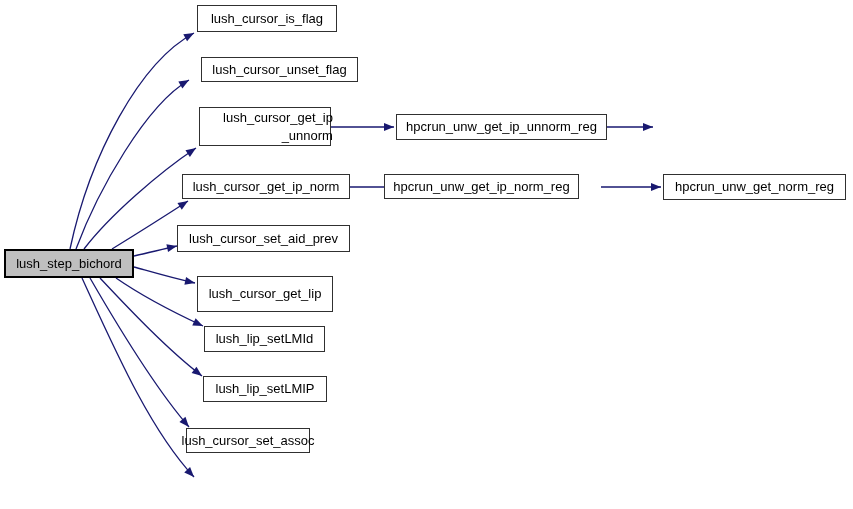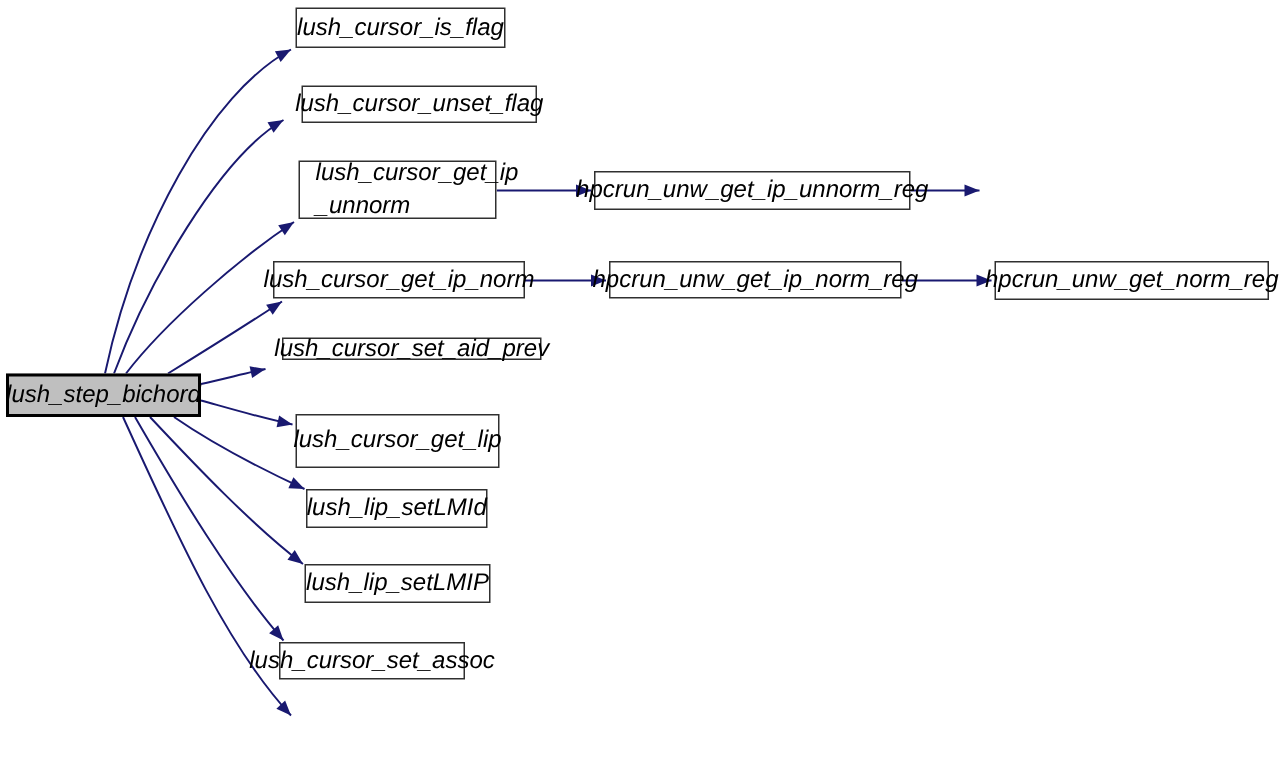--- a/index.html
+++ b/index.html
@@ -29,29 +29,28 @@
   .arrowhead {
     fill: var(--edge, #191970);
     stroke: none;
   }
   .node {
     position: absolute;
     box-sizing: border-box;
     background: var(--node-fill, #ffffff);
     border: 1.4px solid var(--node-border, #303030);
     color: var(--text, #000000);
-    font-size: 16px;
+    font-size: 13px;
     line-height: 1.35;
     display: flex;
     align-items: center;
     justify-content: center;
-    text-align: left;
+    text-align: right;
     white-space: nowrap;
     cursor: pointer;
-    font-style: italic;
   }
   .node.root {
     background: var(--root-fill, #bfbfbf);
     border: 2px solid var(--root-border, #000000);
   }
   .node .stack span { display: block; padding-left: 26px; }
 </style>
 </head>
 <body>
 
@@ -100,29 +99,29 @@
 
   <div class="node" style="left:396px;top:114px;width:211px;height:26px">
     <span>hpcrun_unw_get_ip_unnorm_reg</span>
   </div>
 
 
   <div class="node" style="left:182px;top:174px;width:168px;height:25px">
     <span>lush_cursor_get_ip_norm</span>
   </div>
 
-  <div class="node" style="left:406px;top:174px;width:195px;height:25px">
+  <div class="node" style="left:384px;top:174px;width:195px;height:25px">
     <span>hpcrun_unw_get_ip_norm_reg</span>
   </div>
 
   <div class="node" style="left:663px;top:174px;width:183px;height:26px">
     <span>hpcrun_unw_get_norm_reg</span>
   </div>
 
-  <div class="node" style="left:188px;top:225px;width:173px;height:15px">
+  <div class="node" style="left:177px;top:225px;width:173px;height:27px">
     <span>lush_cursor_set_aid_prev</span>
   </div>
 
   <div class="node" style="left:197px;top:276px;width:136px;height:36px">
     <span>lush_cursor_get_lip</span>
   </div>
 
   <div class="node" style="left:204px;top:326px;width:121px;height:26px">
     <span>lush_lip_setLMId</span>
   </div>

